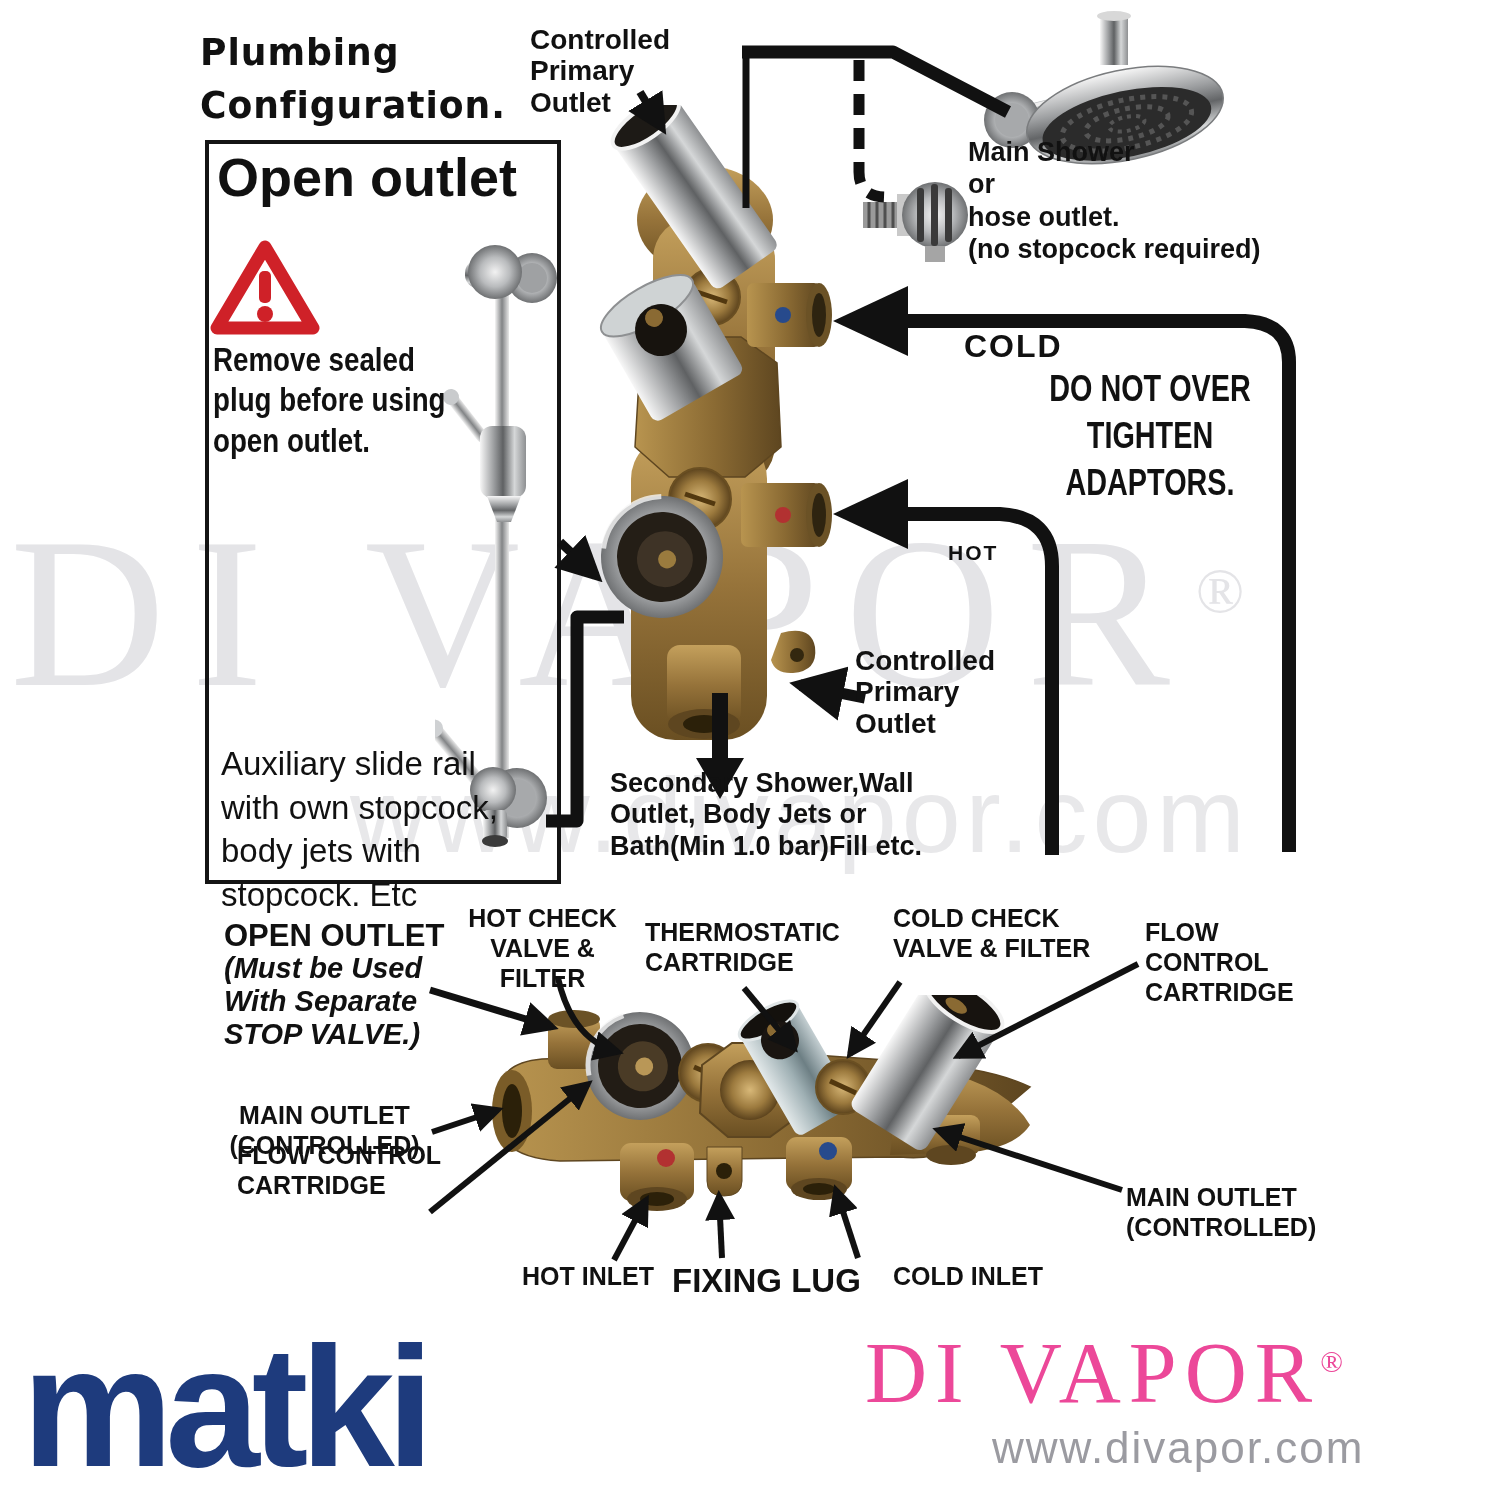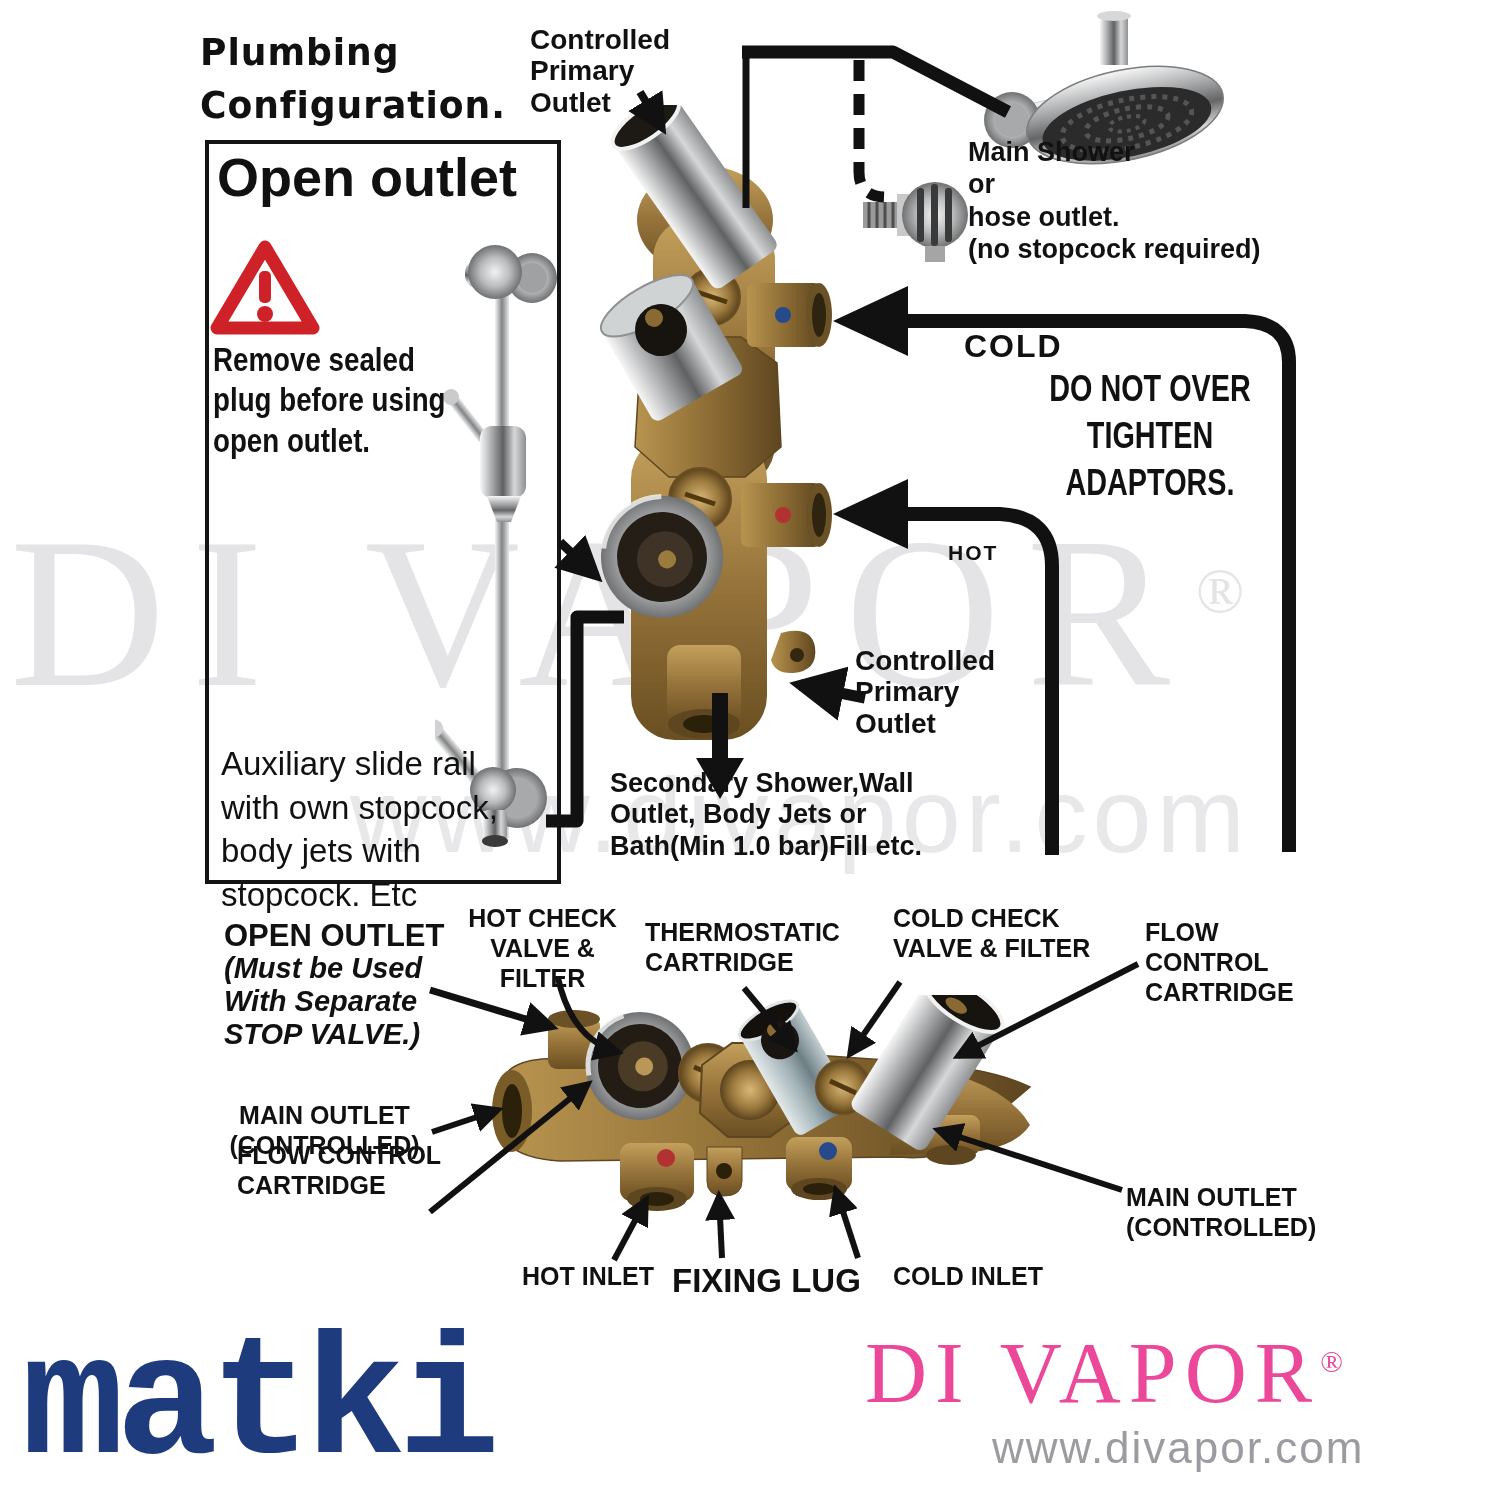--- a/index.html
+++ b/index.html
@@ -12,21 +12,21 @@
   .cond{transform:scaleX(.84);transform-origin:0 0;}
   .condc{transform:scaleX(.80);transform-origin:50% 0;}
   .ital{font-style:italic;}
   .ctr{text-align:center;}
   .wm{position:absolute;z-index:1;white-space:nowrap;}
   .art{position:absolute;z-index:2;}
   .pipes{position:absolute;left:0;top:0;z-index:3;pointer-events:none;}
   #heading{transform:scaleX(.95);transform-origin:0 0;font-family:"DejaVu Sans","Liberation Sans",sans-serif;}
   #box-frame{position:absolute;left:205px;top:140px;width:348px;height:736px;border:4px solid #141414;
              background:transparent;z-index:2;}
-  #matki{font-family:Liberation Mono, monospace;font-weight:bold;
+  #matki{font-family:Liberation Sans, sans-serif;font-weight:bold;
          font-size:170px;letter-spacing:-8px;line-height:1;z-index:4;}
   #divapor-logo{font-family:"Liberation Serif",serif;font-size:86px;letter-spacing:8px;line-height:1;z-index:4;}
   #divapor-logo sup{font-size:30px;letter-spacing:0;}
   #divapor-url{font-size:44px;letter-spacing:2px;line-height:1;z-index:4;}
   #wm-brand{font-family:"Liberation Serif",serif;font-size:215px;letter-spacing:26px;line-height:1;}
   #wm-brand sup{font-size:64px;letter-spacing:0;}
   #wm-url{font-family:"Liberation Sans",sans-serif;font-size:106px;letter-spacing:5px;line-height:1;}
 </style>
 </head>
 <body>

